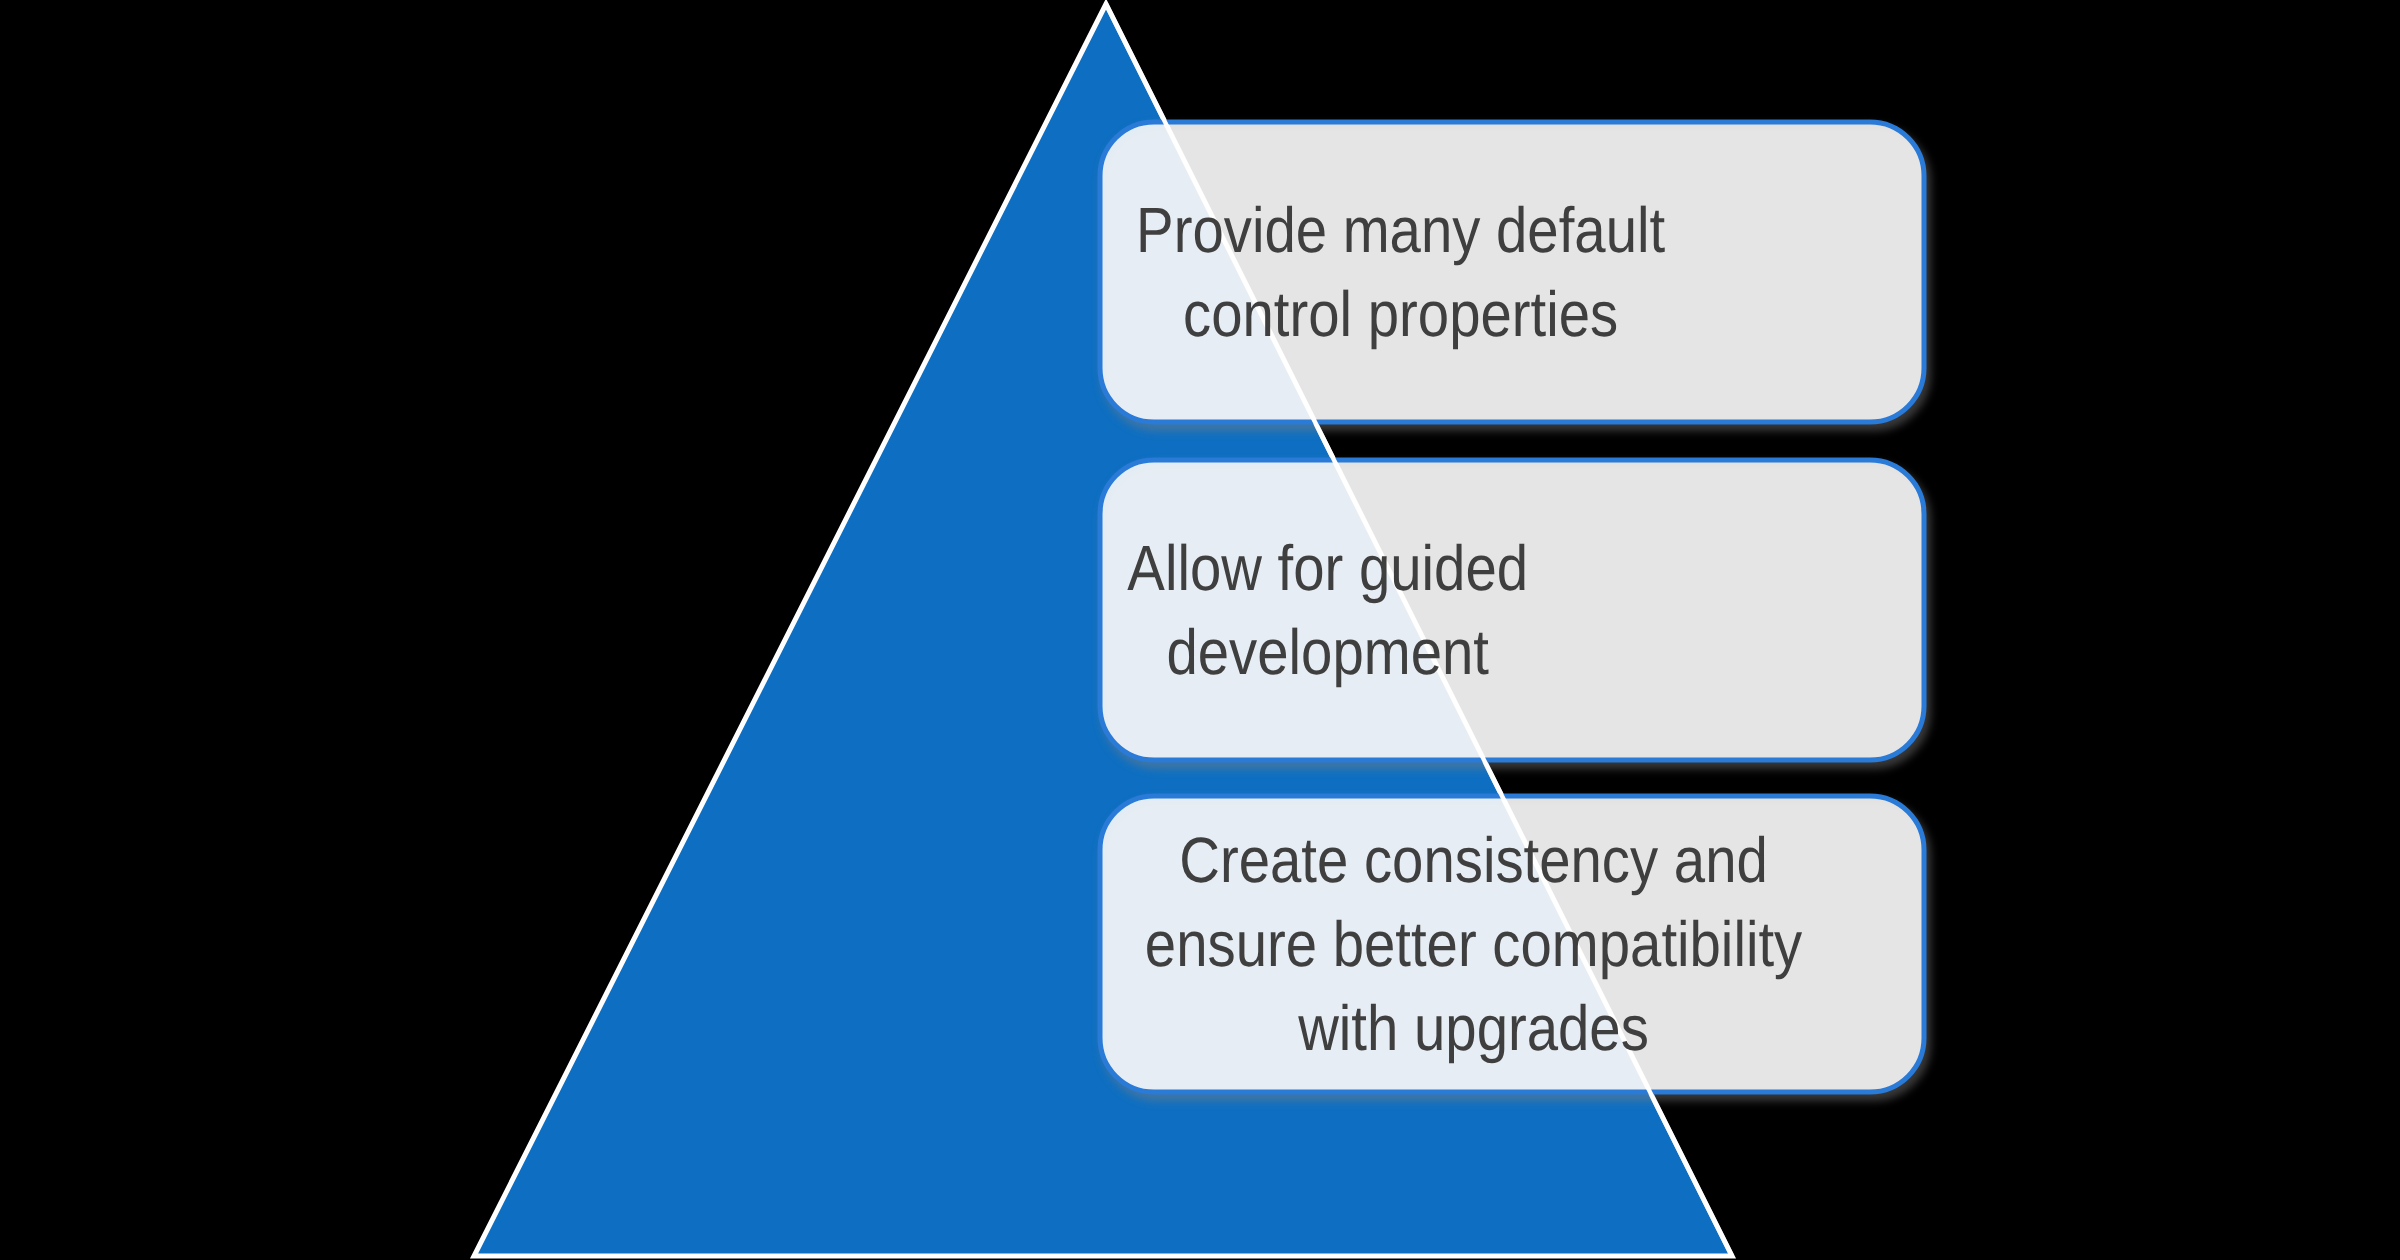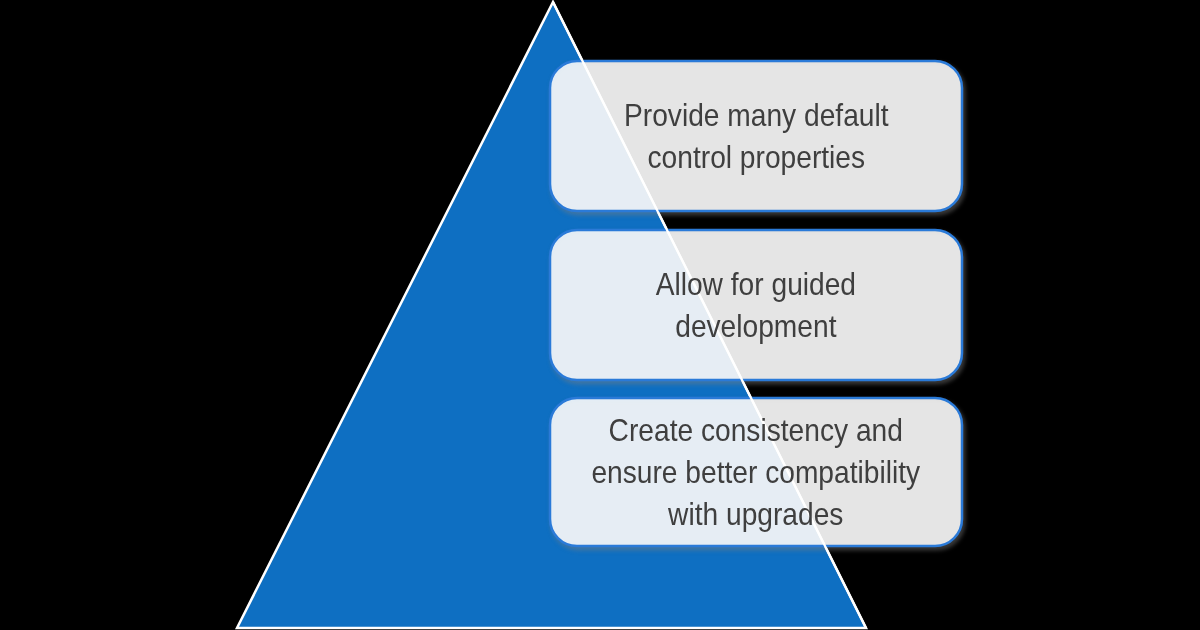--- a/index.html
+++ b/index.html
@@ -35,21 +35,21 @@
   .edge-line {
     stroke: var(--pyramid_outline, #FFFFFF);
     stroke-width: 2.2;
   }
   .label {
     position: absolute;
     left: 550px;
     width: 412px;
     display: flex;
     align-items: center;
-    justify-content: center;
+    justify-content: flex-start;
   }
   .lines {
     transform: scaleX(0.88);
     transform-origin: 50% 50%;
     text-align: center;
     font-size: 32px;
     line-height: 42px;
     font-weight: 400;
     color: var(--card_text, #3F3F3F);
     white-space: nowrap;

